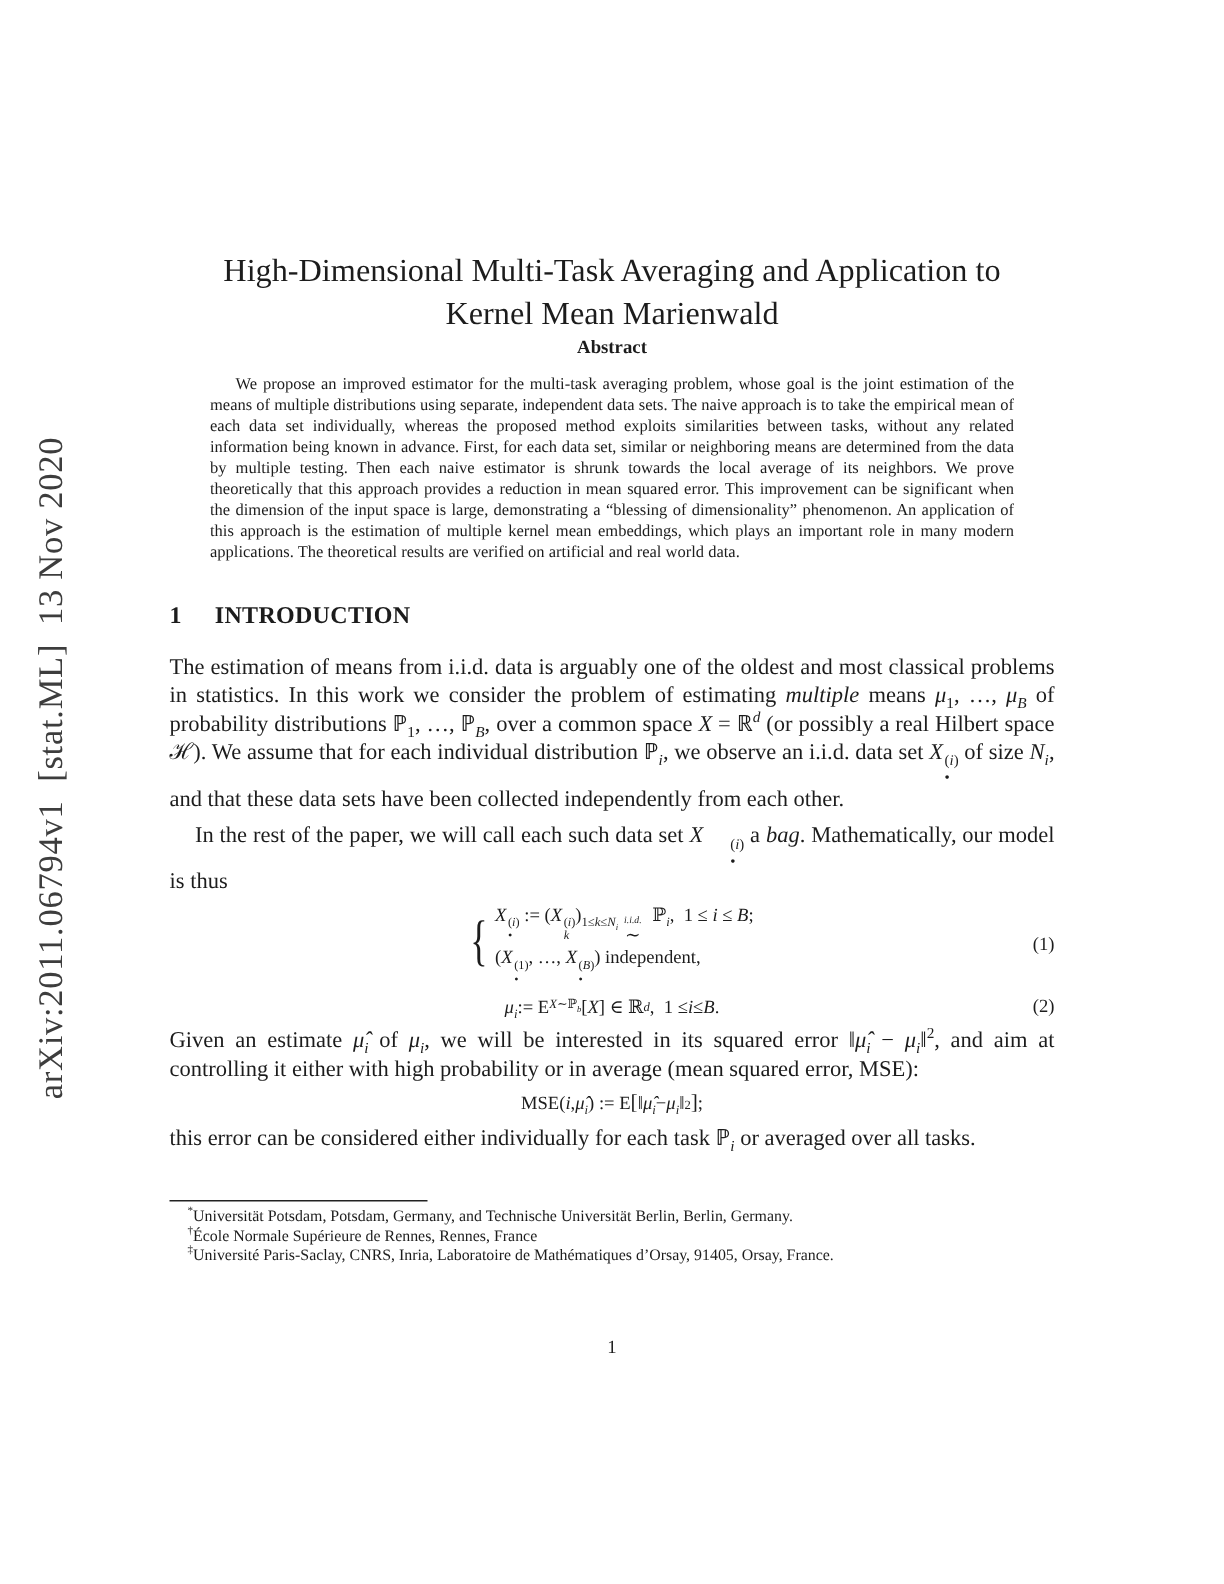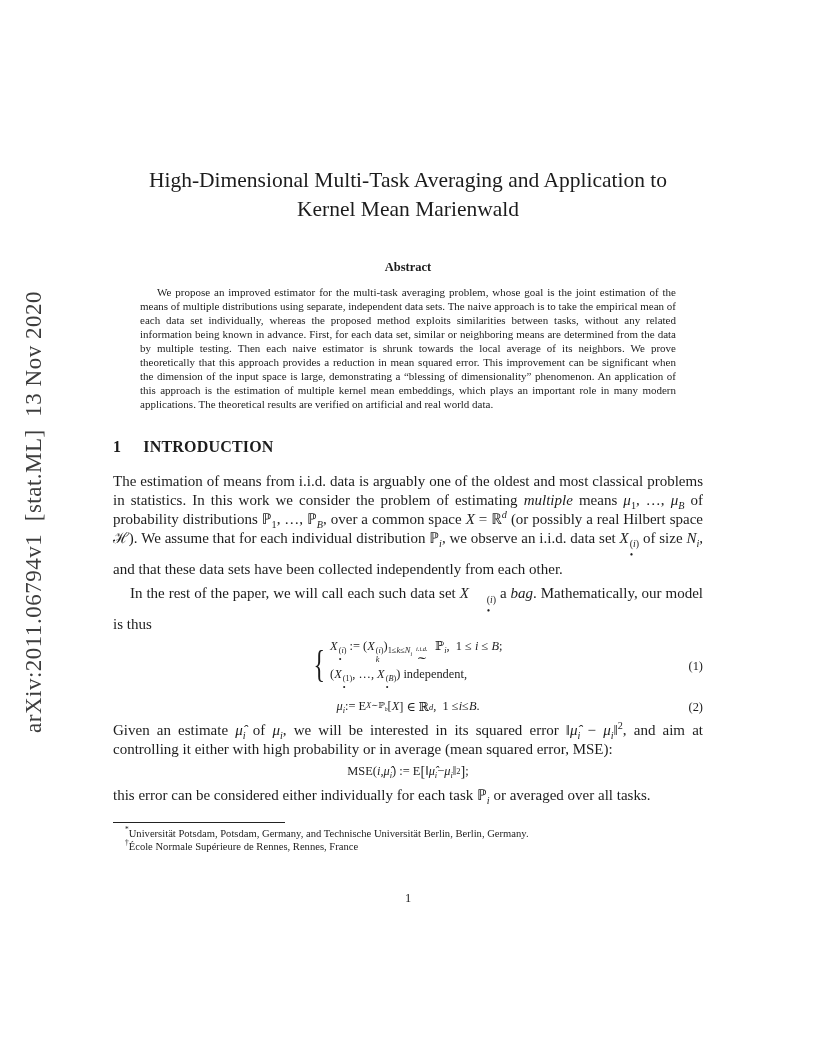--- a/index.html
+++ b/index.html
@@ -43,21 +43,21 @@
 
   .authors {
     margin-top: 24px;
     display: flex;
     justify-content: space-between;
     padding: 0 32px;
     font-size: 14.5px;
   }
   .author sup { font-size: 9.5px; }
 
-  .abstract { margin-top: 36px; padding: 0 27px; }
+  .abstract { padding: 0 27px; }
   .abstract-heading {
     text-align: center;
     font-weight: bold;
     font-size: 12.5px;
     margin-bottom: 11px;
   }
   .abstract-body {
     margin: 0;
     font-size: 11px;
     line-height: 1.27;
@@ -138,21 +138,21 @@
     position: absolute;
     right: 0;
     top: 50%;
     transform: translateY(-50%);
     font-size: 12.4px;
   }
 
   .footnotes {
     position: absolute;
     left: 113px;
-    top: 822px;
+    top: 800px;
     width: 590px;
     font-size: 10.6px;
     line-height: 1.22;
   }
   .footnote-rule {
     width: 172px;
     border-top: 1px solid #222;
     margin-bottom: 5px;
   }
   .footnote { text-indent: 12px; text-align: justify; }
@@ -236,17 +236,18 @@
     </div>
 
     <p class="body-par">this error can be considered either individually for each task ℙ<sub><i>i</i></sub> or averaged over all tasks.</p>
 
   </main>
 
   <div class="footnotes">
     <div class="footnote-rule"></div>
     <div class="footnote"><sup>*</sup><span>Universität Potsdam, Potsdam, Germany, and Technische Universität Berlin, Berlin, Germany.</span></div>
     <div class="footnote"><sup>†</sup><span>École Normale Supérieure de Rennes, Rennes, France</span></div>
+    <div class="footnote"><sup>‡</sup><span>Université Paris-Saclay, CNRS, Inria, Laboratoire de Mathématiques d’Orsay, 91405, Orsay, France.</span></div>
   </div>
 
   <div class="page-number">1</div>
 
 </div>
 
 </body></html>

